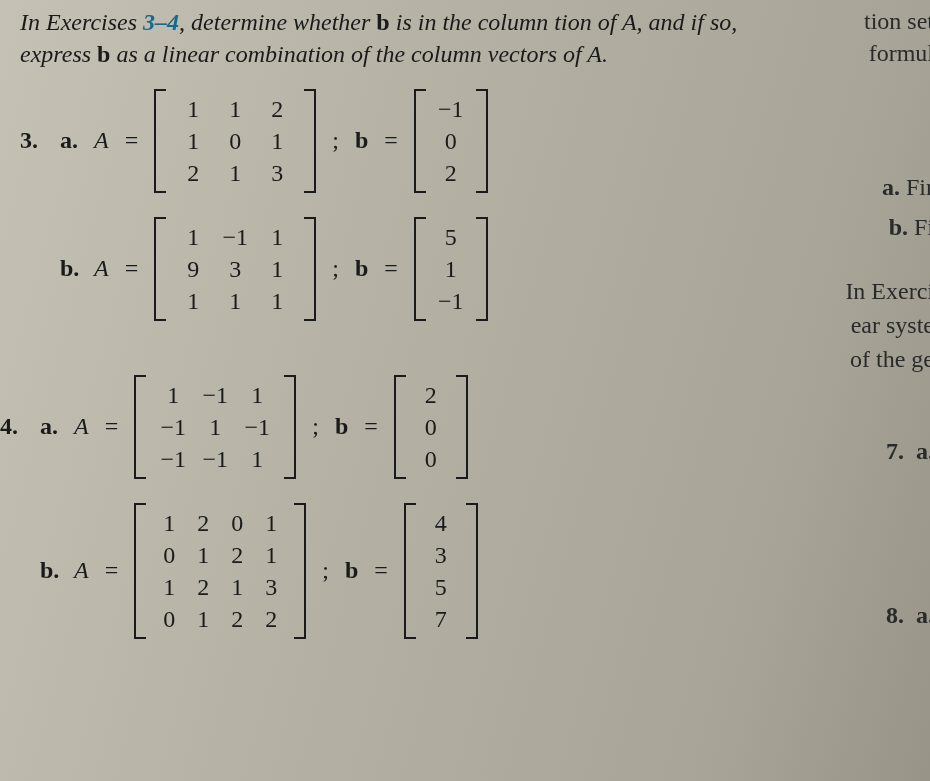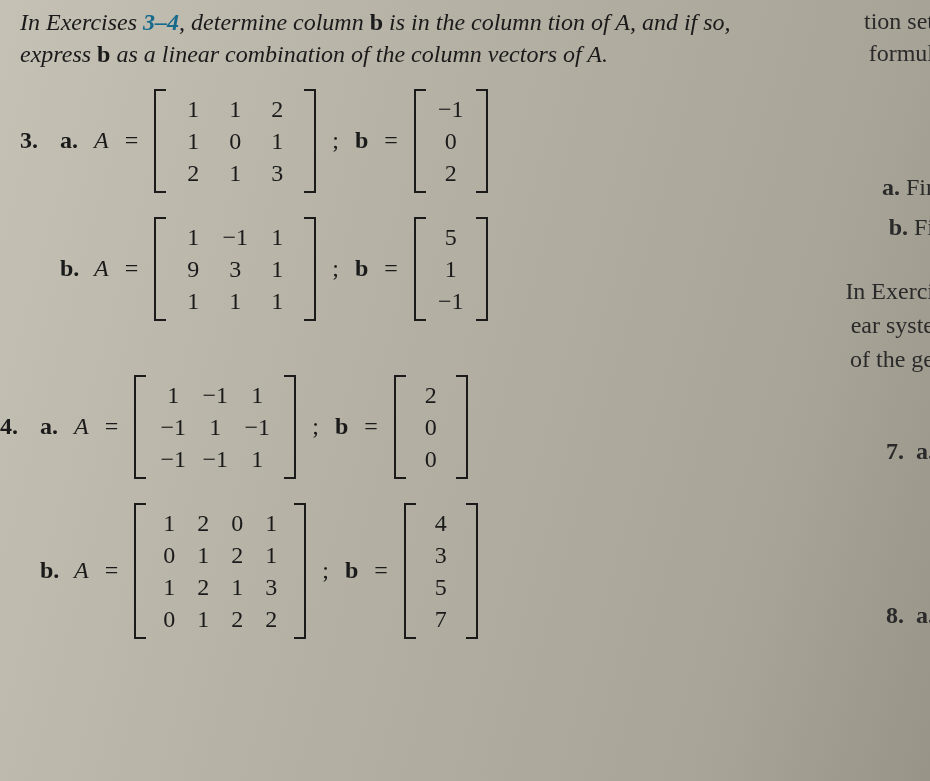--- a/index.html
+++ b/index.html
@@ -109,21 +109,21 @@
   .right-col .num { font-weight: 700; }
 </style>
 </head>
 <body>
 
 <div class="page">
 
   <div class="main-col">
 
     <div class="instr">
-      <span>In Exercises </span><span class="range">3–4</span><span>, determine column </span><b>b</b><span> is in the column tion of </span><span>A</span><span>, and if so, express </span><b>b</b><span> as a linear combination of the column vectors of </span><span>A</span><span>.</span>
+      <span>In Exercises </span><span class="range">3–4</span><span>, determine whether </span><b>b</b><span> is in the column tion of </span><span>A</span><span>, and if so, express </span><b>b</b><span> as a linear combination of the column vectors of </span><span>A</span><span>.</span>
     </div>
 
     <div class="exercise">
       <div class="ex-num">3.</div>
       <div class="parts">
 
         <div class="part">
           <div class="part-label">a.</div>
           <div class="eqn">
             <span class="sym">A</span>

